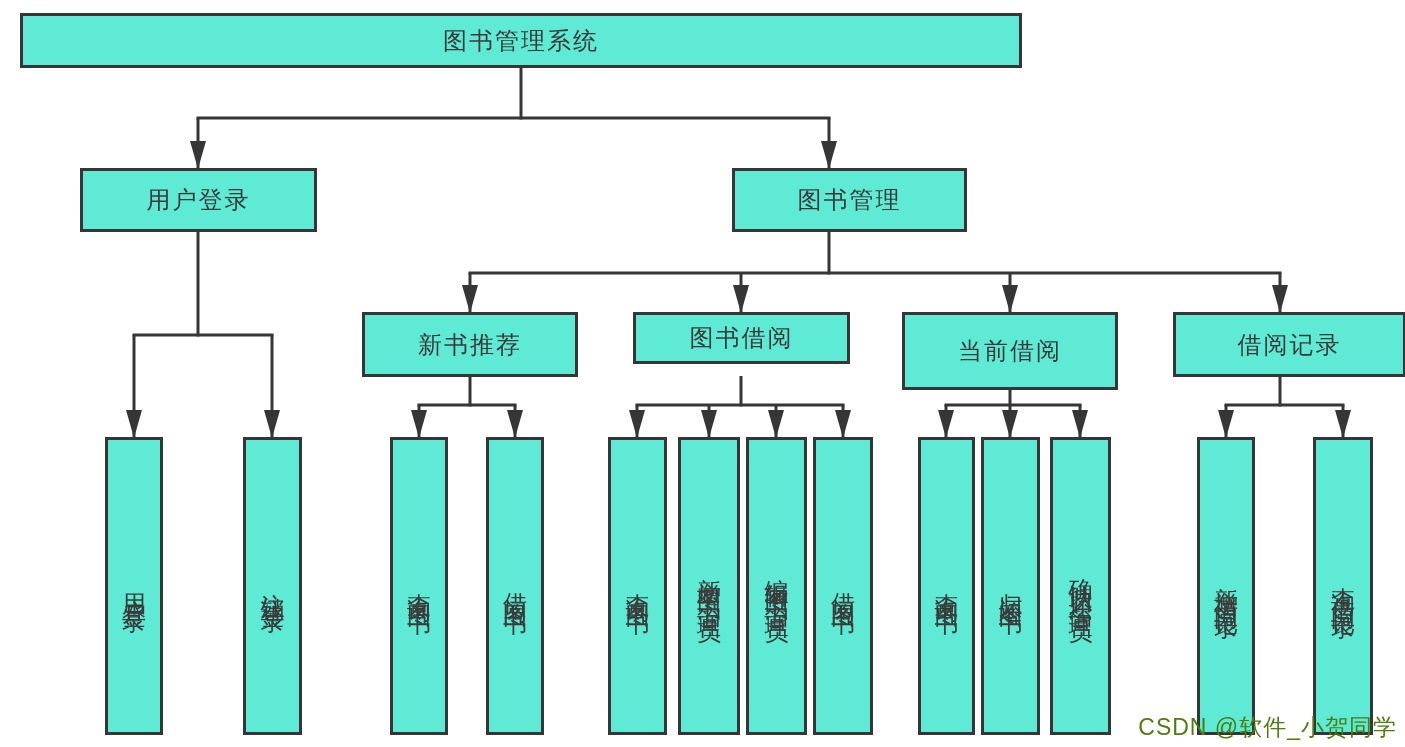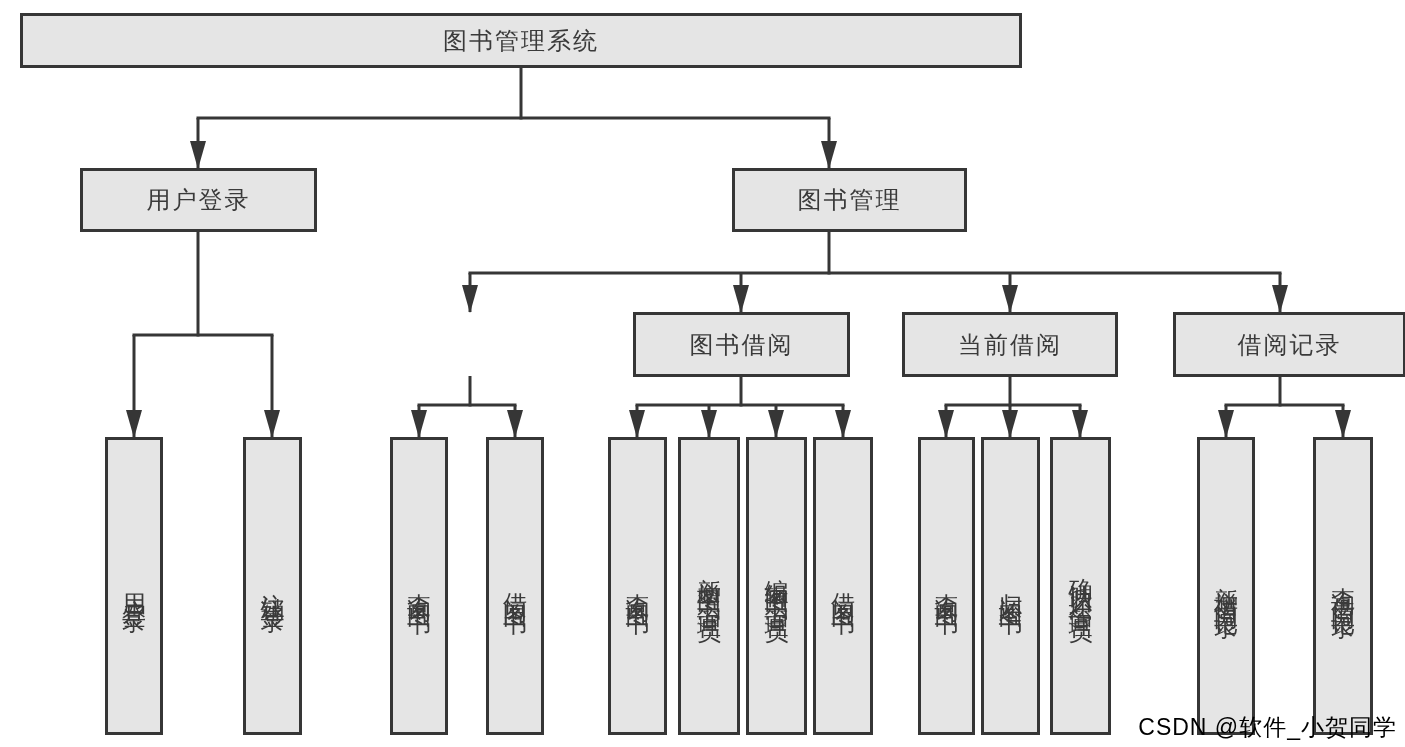--- a/index.html
+++ b/index.html
@@ -18,21 +18,21 @@
   .connectors {
     position: absolute;
     left: 0; top: 0;
     width: 1405px;
     height: 747px;
   }
   .node {
     position: absolute;
     box-sizing: border-box;
     border: 3px solid #363636;
-    background: #e5e5e5;
+    background: #5eead4;
     display: flex;
     align-items: center;
     justify-content: center;
     color: #3a3a3a;
   }
   .node.h .label {
     font-size: 24px;
     letter-spacing: 2px;
     white-space: nowrap;
   }
@@ -42,21 +42,21 @@
     font-size: 24px;
     letter-spacing: 6px;
     line-height: 1;
     white-space: nowrap;
   }
   .watermark {
     position: absolute;
     right: 8px;
     bottom: 4px;
     font-size: 23px;
-    color: #000000;
+    color: #4d7c0f;
     letter-spacing: 1px;
     white-space: nowrap;
     z-index: 5;
   }
 </style>
 </head>
 <body>
 
 <div class="canvas">
 
@@ -114,24 +114,27 @@
     <span class="label">图书管理系统</span>
   </div>
 
   <div class="node h" style="left:80px; top:168px; width:237px; height:64px;">
     <span class="label">用户登录</span>
   </div>
   <div class="node h" style="left:712px; top:168px; width:235px; height:64px;margin-left:20px;">
     <span class="label">图书管理</span>
   </div>
 
-  <div class="node h" style="left:633px; top:312px; width:217px; height:65px;">
+  <div class="node h" style="left:362px; top:312px; width:216px; height:65px;">
+    <span class="label">新书推荐</span>
+  </div>
+  <div class="node h" style="left:633px; top:312px; width:217px; height:52px;">
     <span class="label">图书借阅</span>
   </div>
-  <div class="node h" style="left:902px; top:312px; width:216px; height:65px;">
+  <div class="node h" style="left:902px; top:312px; width:216px; height:78px;">
     <span class="label">当前借阅</span>
   </div>
   <div class="node h" style="left:1173px; top:312px; width:233px; height:65px;">
     <span class="label">借阅记录</span>
   </div>
 
   <div class="node v" style="left:105px; top:437px; width:58px; height:298px;">
     <span class="label">用户登录</span>
   </div>
   <div class="node v" style="left:243px; top:437px; width:59px; height:298px;">

